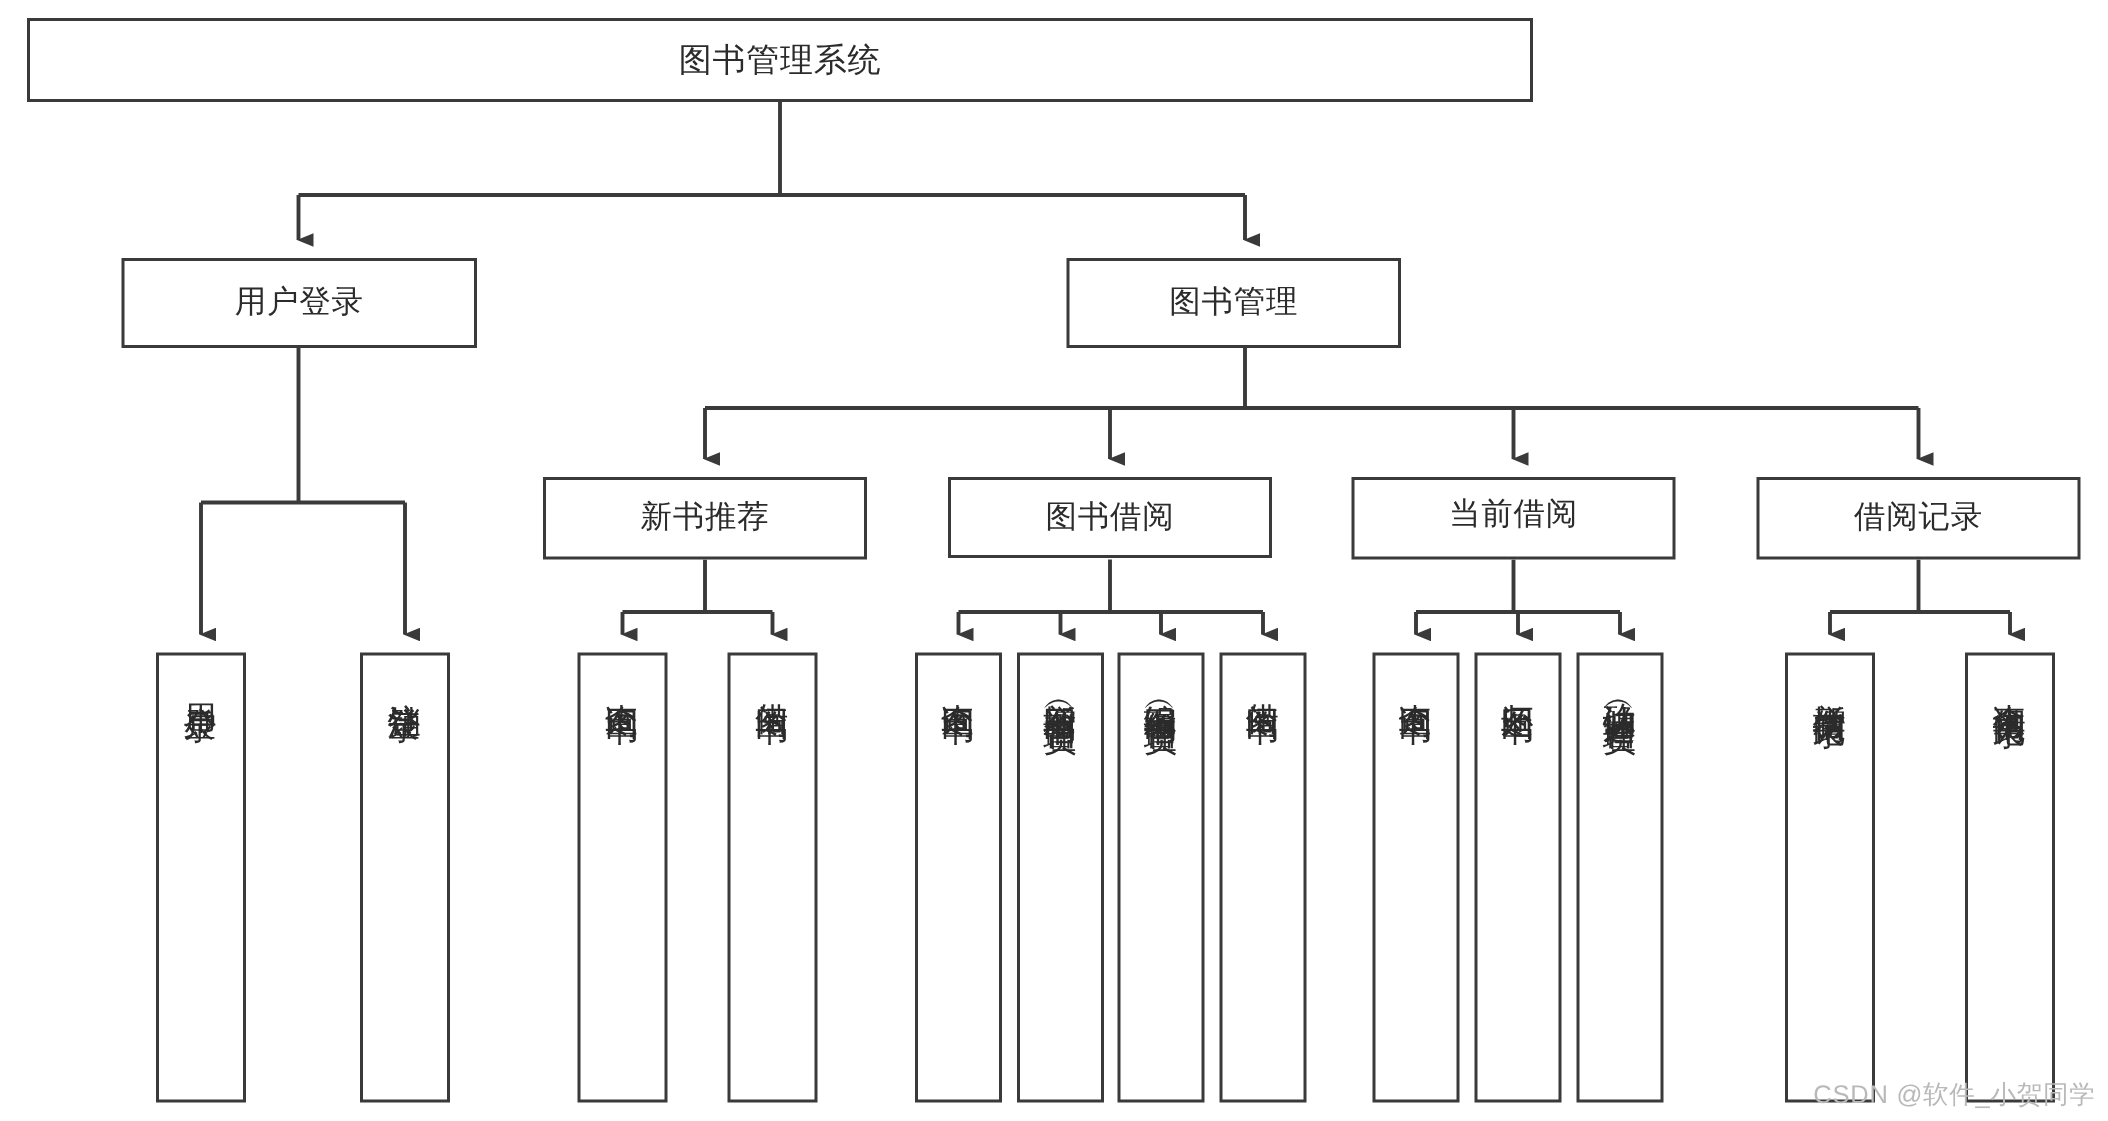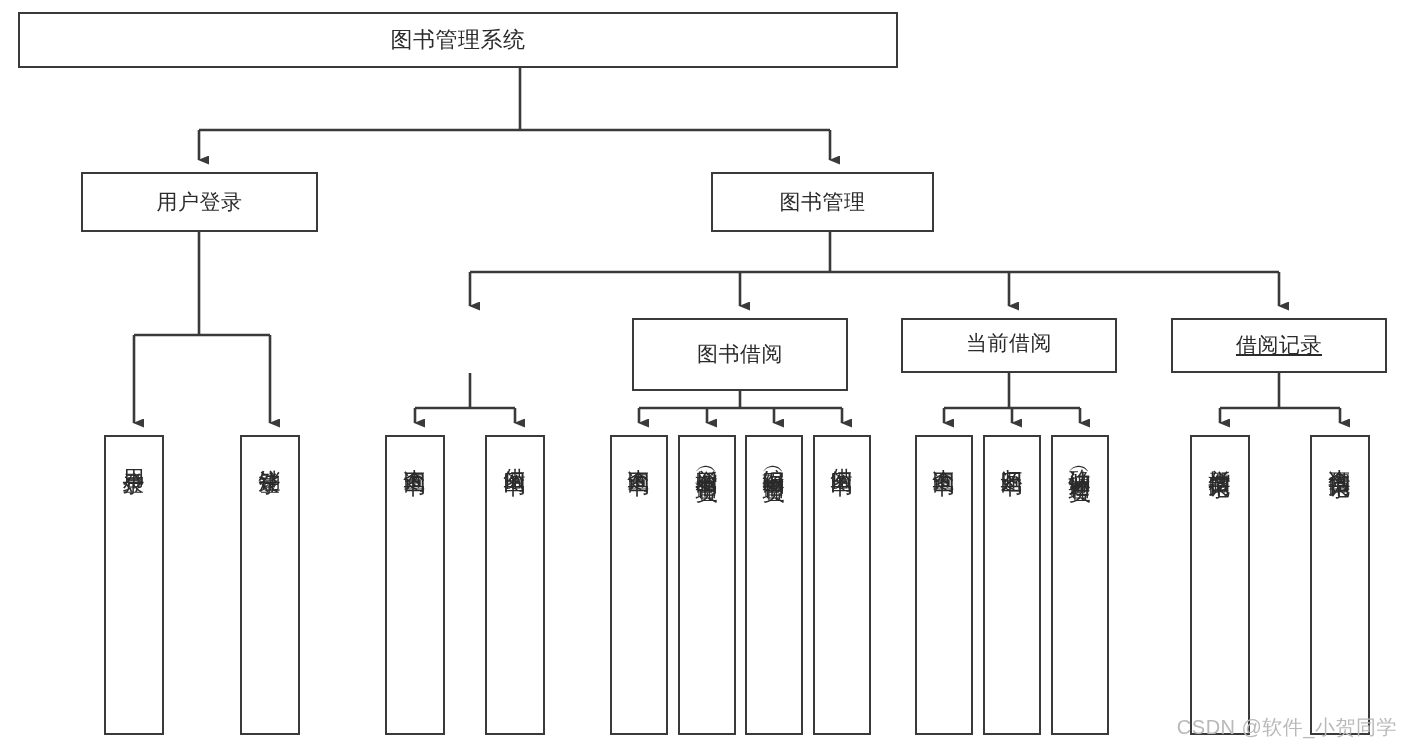--- a/index.html
+++ b/index.html
@@ -61,21 +61,21 @@
     text-orientation: upright;
     font-size: 22px;
     line-height: 1.05;
     letter-spacing: 2px;
     white-space: nowrap;
   }
   #watermark {
     position: absolute;
     right: 8px;
     bottom: 6px;
-    font-size: 20px;
+    font-size: 17px;
     color: #b9b9b9;
     white-space: nowrap;
     letter-spacing: 0.5px;
   }
 </style>
 </head>
 <body>
 
 <div id="diagram-root">
 
@@ -126,38 +126,41 @@
       <line x1="1012" y1="408" x2="1012" y2="423" marker-end="url(#arrowhead)"></line>
       <line x1="1080" y1="408" x2="1080" y2="423" marker-end="url(#arrowhead)"></line>
 
       <line x1="1279" y1="373" x2="1279" y2="408"></line>
       <line x1="1220" y1="408" x2="1340" y2="408"></line>
       <line x1="1220" y1="408" x2="1220" y2="423" marker-end="url(#arrowhead)"></line>
       <line x1="1340" y1="408" x2="1340" y2="423" marker-end="url(#arrowhead)"></line>
     </g>
   </svg>
 
-  <div class="node horiz root" id="node-root" style="left: 18px; top: 12px; width: 880px; height: 56px;">
+  <div class="node horiz root" id="node-root" style="left: 18px; top: 12px; width: 1004px; height: 56px;">
     <span class="label">图书管理系统</span>
   </div>
 
   <div class="node horiz" id="node-l2-0" style="left: 81px; top: 172px; width: 237px; height: 60px;">
     <span class="label">用户登录</span>
   </div>
   <div class="node horiz" id="node-l2-1" style="left: 711px; top: 172px; width: 223px; height: 60px;">
     <span class="label">图书管理</span>
   </div>
 
-  <div class="node horiz" id="node-l3-1" style="left: 632px; top: 318px; width: 216px; height: 73px;">
+  <div class="node horiz" id="node-l3-0" style="left: 362px; top: 318px; width: 216px; height: 55px;">
+    <span class="label">新书推荐</span>
+  </div>
+  <div class="node horiz" id="node-l3-1" style="left: 632px; top: 318px; width: 216px; height: 54px;">
     <span class="label">图书借阅</span>
   </div>
   <div class="node horiz" id="node-l3-2" style="left: 901px; top: 318px; width: 216px; height: 55px; font-family: Liberation Mono, monospace;">
     <span class="label">当前借阅</span>
   </div>
-  <div class="node horiz" id="node-l3-3" style="left: 1171px; top: 318px; width: 216px; height: 55px; text-decoration: underline;">
+  <div class="node horiz" id="node-l3-3" style="left: 1171px; top: 318px; width: 216px; height: 55px;">
     <span class="label">借阅记录</span>
   </div>
 
   <div class="node vert" id="node-leaf-0" style="left: 104px; top: 435px; width: 60px; height: 300px;">
     <span class="label">用户登录</span>
   </div>
   <div class="node vert" id="node-leaf-1" style="left: 240px; top: 435px; width: 60px; height: 300px;">
     <span class="label">注销登录</span>
   </div>
   <div class="node vert" id="node-leaf-2" style="left: 385px; top: 435px; width: 60px; height: 300px;">

